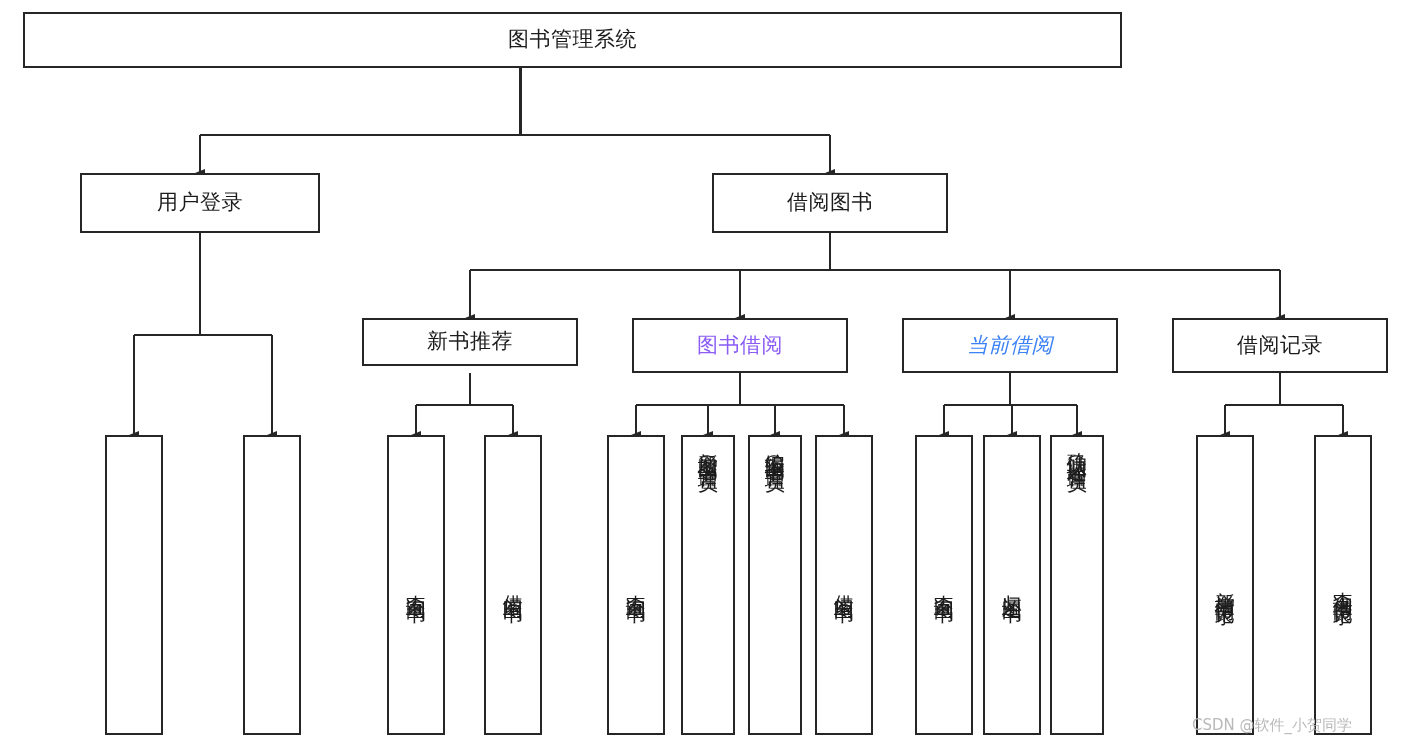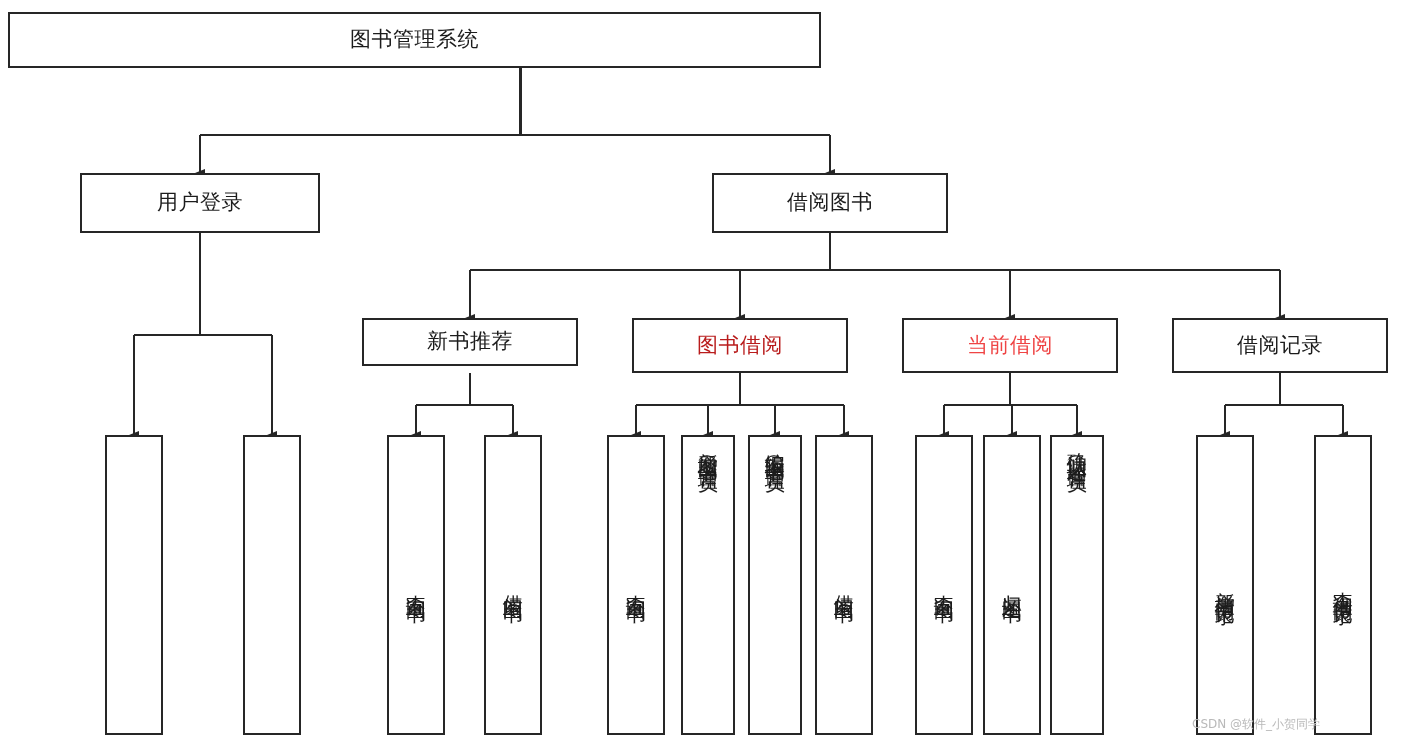--- a/index.html
+++ b/index.html
@@ -65,21 +65,21 @@
   }
   .node.vertical.align-middle {
     align-items: center;
   }
   .node.vertical.align-top {
     align-items: flex-start;
   }
   .watermark {
     position: absolute;
     color: #b9b9b9;
-    font-size: 12px;
+    font-size: 15px;
     white-space: nowrap;
     user-select: none;
   }
 </style>
 </head>
 <body>
 
 <div id="diagram-root">
   <svg class="connector-layer" viewBox="0 0 1405 747" xmlns="http://www.w3.org/2000/svg">
     <defs>
@@ -117,37 +117,37 @@
         <line x1="944" y1="405" x2="944" y2="435" stroke="#262626" stroke-width="2.6" shape-rendering="crispEdges" marker-end="url(#arrowhead)"></line>
         <line x1="1012" y1="405" x2="1012" y2="435" stroke="#262626" stroke-width="2.6" shape-rendering="crispEdges" marker-end="url(#arrowhead)"></line>
         <line x1="1077" y1="405" x2="1077" y2="435" stroke="#262626" stroke-width="2.6" shape-rendering="crispEdges" marker-end="url(#arrowhead)"></line>
         <line x1="1280" y1="373" x2="1280" y2="405" stroke="#262626" stroke-width="2.6" shape-rendering="crispEdges"></line>
         <line x1="1225" y1="405" x2="1343" y2="405" stroke="#262626" stroke-width="2.6" shape-rendering="crispEdges"></line>
         <line x1="1225" y1="405" x2="1225" y2="435" stroke="#262626" stroke-width="2.6" shape-rendering="crispEdges" marker-end="url(#arrowhead)"></line>
         <line x1="1343" y1="405" x2="1343" y2="435" stroke="#262626" stroke-width="2.6" shape-rendering="crispEdges" marker-end="url(#arrowhead)"></line>
       </g>
   </svg>
   <div id="node-layer">
-      <div class="node horizontal" id="node-root" style="left: 8px; top: 12px; width: 813px; height: 56px; border-color: rgb(38, 38, 38);">
+      <div class="node horizontal" id="node-root" style="left: 23px; top: 12px; width: 1099px; height: 56px; border-color: rgb(38, 38, 38);">
         <span class="node-label" style="color: rgb(28, 28, 28);">图书管理系统</span>
       </div>
       <div class="node horizontal" id="node-user_login" style="left: 80px; top: 173px; width: 240px; height: 60px; border-color: rgb(38, 38, 38);">
         <span class="node-label" style="color: rgb(28, 28, 28);">用户登录</span>
       </div>
       <div class="node horizontal" id="node-book_manage" style="left: 712px; top: 173px; width: 236px; height: 60px; border-color: rgb(38, 38, 38);">
         <span class="node-label" style="color: rgb(28, 28, 28);">借阅图书</span>
       </div>
       <div class="node horizontal" id="node-new_book_rec" style="left: 362px; top: 318px; width: 216px; height: 48px; border-color: rgb(38, 38, 38);">
         <span class="node-label" style="color: rgb(28, 28, 28);">新书推荐</span>
       </div>
       <div class="node horizontal" id="node-book_borrow" style="left: 632px; top: 318px; width: 216px; height: 55px; border-color: rgb(38, 38, 38);">
-        <span class="node-label" style="color: #b91c1c; text-align: center;">图书借阅</span>
+        <span class="node-label" style="color: #8b5cf6; text-align: center;">图书借阅</span>
       </div>
       <div class="node horizontal" id="node-current_borrow" style="left: 902px; top: 318px; width: 216px; height: 55px; border-color: rgb(38, 38, 38);">
-        <span class="node-label" style="color: #ef4444;">当前借阅</span>
+        <span class="node-label" style="color: #3b82f6; font-style: italic;">当前借阅</span>
       </div>
       <div class="node horizontal" id="node-borrow_record" style="left: 1172px; top: 318px; width: 216px; height: 55px; border-color: rgb(38, 38, 38);">
         <span class="node-label" style="color: rgb(28, 28, 28);">借阅记录</span>
       </div>
       <div class="node vertical align-bottom" id="node-leaf_user_login" style="left: 105px; top: 435px; width: 58px; height: 300px; border-color: rgb(38, 38, 38);">
         <span class="node-label" style="color: rgb(28, 28, 28);">用户登录</span>
       </div>
       <div class="node vertical align-bottom" id="node-leaf_logout" style="left: 243px; top: 435px; width: 58px; height: 300px; border-color: rgb(38, 38, 38);">
         <span class="node-label" style="color: rgb(28, 28, 28);">注销登录</span>
       </div>

